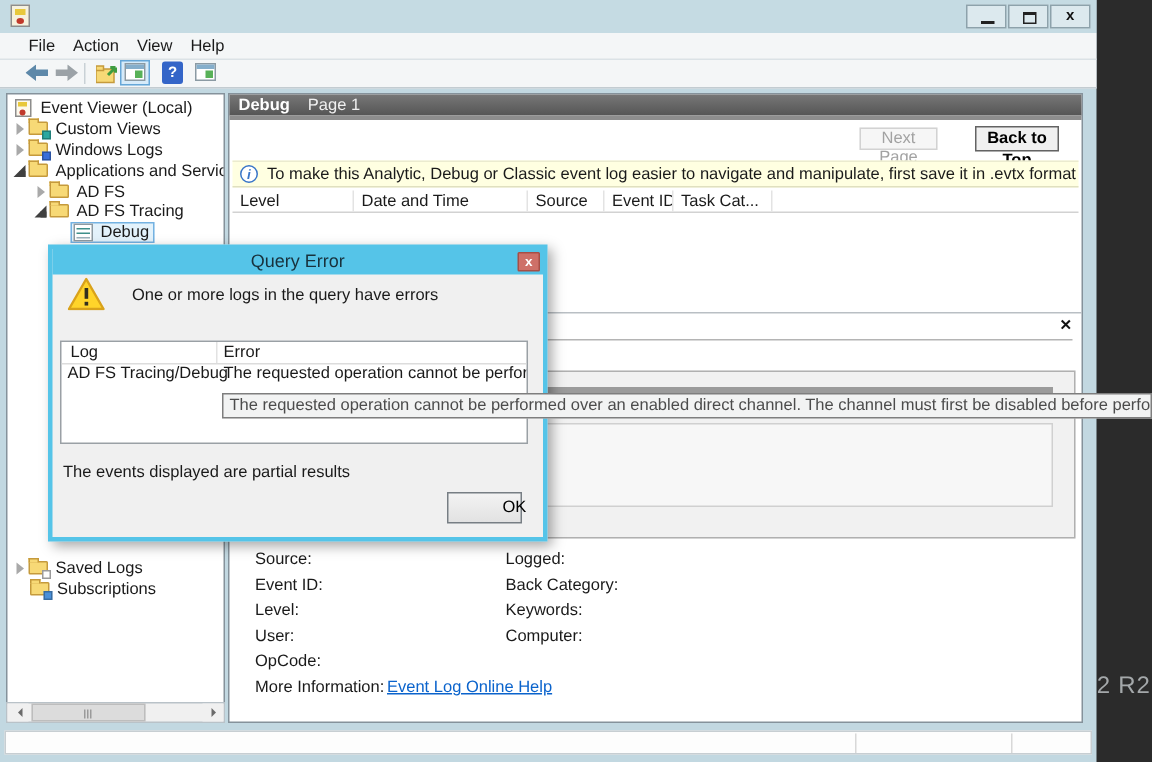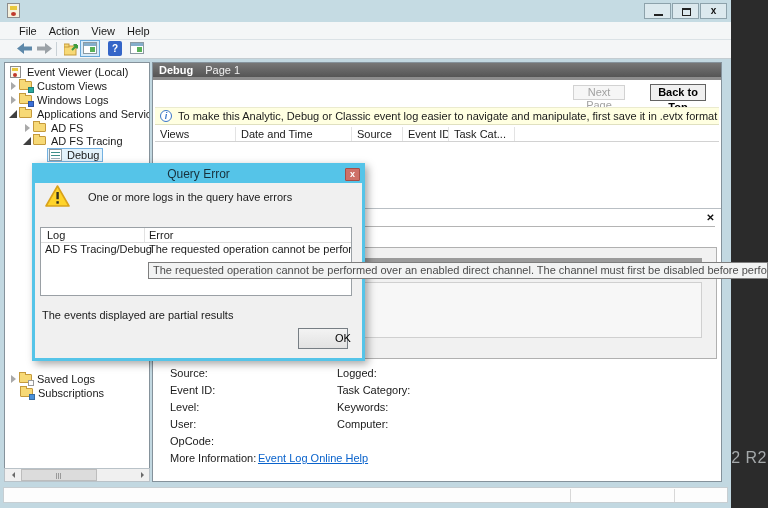--- a/index.html
+++ b/index.html
@@ -276,21 +276,21 @@
 
     <div class="abs btn btn-nextpage">Next Page</div>
     <div class="abs btn btn-backtop">Back to Top</div>
 
     <div class="abs notice">
       <span class="info-ic">i</span>
       <span class="notice-text">To make this Analytic, Debug or Classic event log easier to navigate and manipulate, first save it in .evtx format by using the "Save All</span>
     </div>
 
     <div class="abs evt-header">
-      <div class="evt-col c1">Views</div>
+      <div class="evt-col c1">Level</div>
       <div class="evt-col c2">Date and Time</div>
       <div class="evt-col c3">Source</div>
       <div class="evt-col c4">Event ID</div>
       <div class="evt-col c5">Task Cat...</div>
       <div class="evt-col c6"></div>
     </div>
 
     <div class="abs dp-sep"></div>
     <div class="abs dp-close">✕</div>
     <div class="abs dp-rule"></div>
@@ -299,21 +299,21 @@
       <div class="abs desc-bar"></div>
       <div class="abs desc-inner"></div>
     </div>
 
     <div class="abs fld lcol" style="top:304px;">Source:</div>
     <div class="abs fld lcol" style="top:321px;">Event ID:</div>
     <div class="abs fld lcol" style="top:338px;">Level:</div>
     <div class="abs fld lcol" style="top:355px;">User:</div>
     <div class="abs fld lcol" style="top:372px;">OpCode:</div>
     <div class="abs fld rcol" style="top:304px;">Logged:</div>
-    <div class="abs fld rcol" style="top:321px;">Task Category:</div>
+    <div class="abs fld rcol" style="top:321px;">Back Category:</div>
     <div class="abs fld rcol" style="top:338px;">Keywords:</div>
     <div class="abs fld rcol" style="top:355px;">Computer:</div>
     <div class="abs fld lcol" style="top:389px;">More Information:</div>
     <div class="abs fld link" style="left:105px;top:389px;">Event Log Online Help</div>
   </div>
 
   <div class="abs statusbar">
     <div class="sb-div" style="left:566px;"></div>
     <div class="sb-div" style="left:670px;"></div>
   </div>

